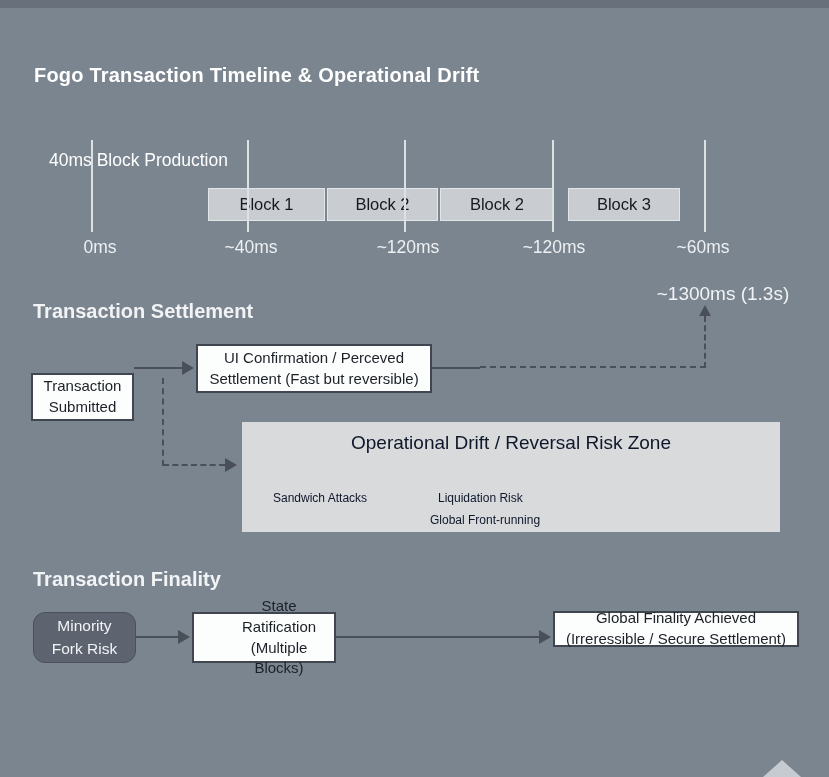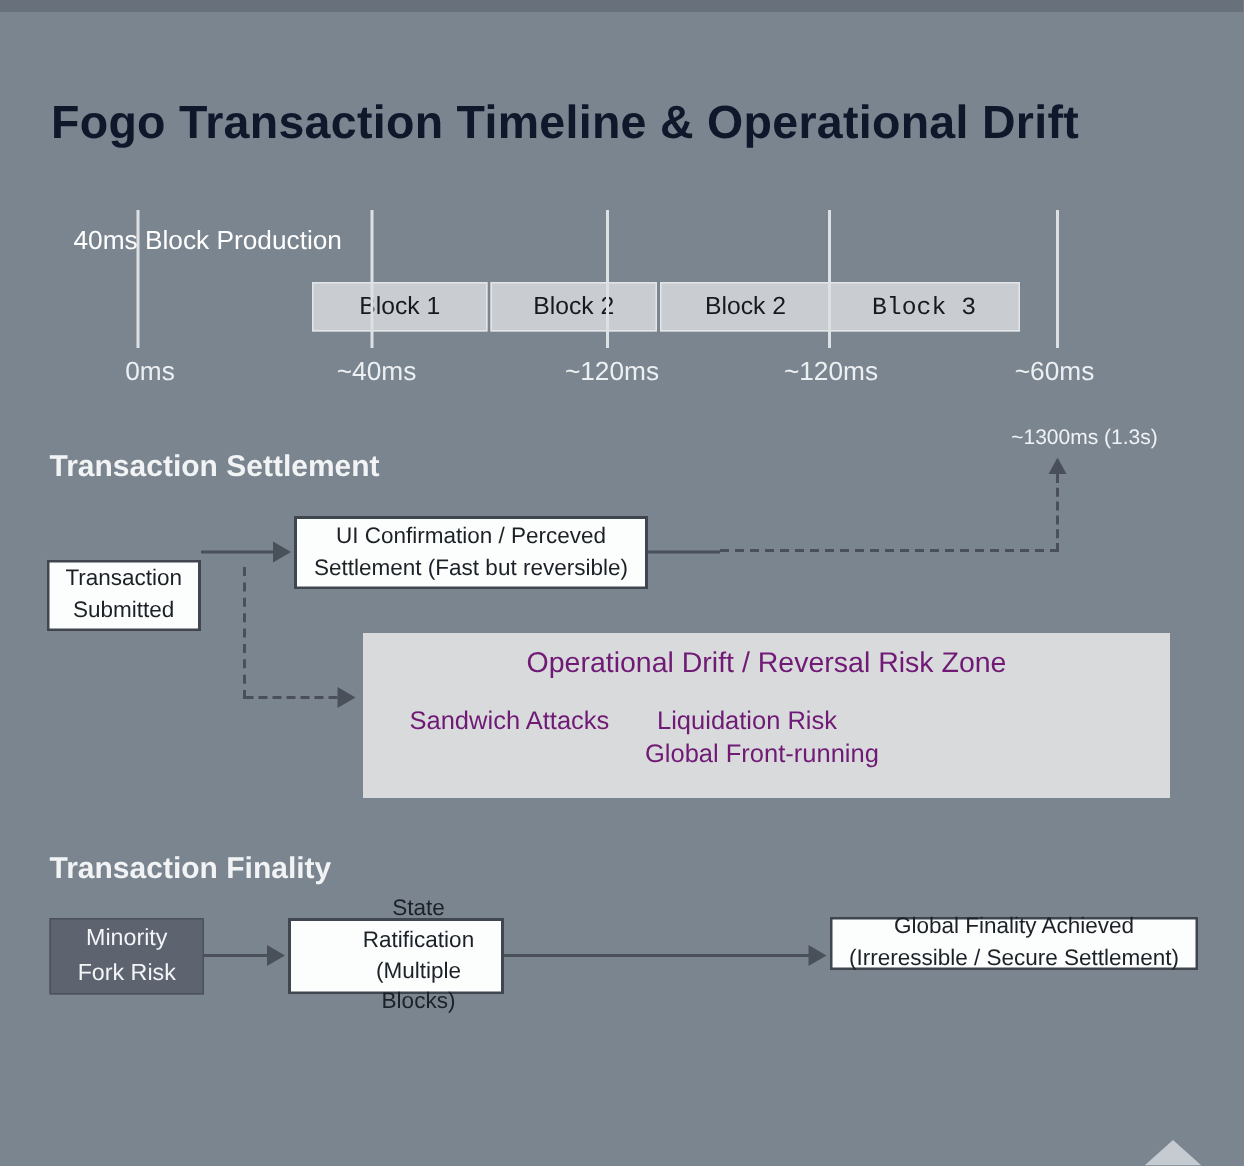--- a/index.html
+++ b/index.html
@@ -10,21 +10,21 @@
     height: 777px;
     background: #7b8590;
     overflow: hidden;
   }
   .topbar {
     position: absolute; left: 0; top: 0; width: 829px; height: 8px;
     background: #68717b;
   }
   .title {
     position: absolute; left: 34px; top: 64px;
-    font-size: 31px; font-weight: 700; color: #0f172a; letter-spacing: 0.2px;
+    font-size: 20px; font-weight: 700; color: #ffffff; letter-spacing: 0.2px;
   }
   
   .tick {
     position: absolute; top: 140px; width: 2px; height: 92px;
     background: #dde1e4; z-index: 3;
   }
   .tick.t0 { left: 91px; }
   .tick.t1 { left: 247px; }
   .tick.t2 { left: 404px; }
   .tick.t3 { left: 552px; }
@@ -36,33 +36,33 @@
   .block {
     position: absolute; top: 188px; height: 33px;
     background: #c9cdd2; border: 1px solid #e3e6e9;
     color: #16191e; font-size: 16.5px;
     display: flex; align-items: center; justify-content: center;
     z-index: 2;
   }
   .block.b0 { left: 208px; width: 117px; }
   .block.b1 { left: 327px; width: 111px; }
   .block.b2 { left: 440px; width: 114px; }
-  .block.b3 { left: 552px; width: 128px; font-family: Liberation Mono, monospace; }
+  .block.b3 { left: 568px; width: 112px; }
   .tlabel {
     position: absolute; top: 237px; transform: translateX(-50%);
     font-size: 17.5px; color: #edf0f2; white-space: nowrap;
   }
   .tlabel.l0 { left: 100px; }
   .tlabel.l1 { left: 251px; }
   .tlabel.l2 { left: 408px; }
   .tlabel.l3 { left: 554px; }
   .tlabel.l4 { left: 703px; }
   .total-label {
     position: absolute; left: 723px; top: 283px; transform: translateX(-50%);
-    font-size: 14px; color: #f0f3f5; white-space: nowrap;
+    font-size: 19px; color: #f0f3f5; white-space: nowrap;
   }
   
   .section-heading {
     position: absolute; left: 33px;
     font-size: 20px; font-weight: 700; color: #f1f3f5;
   }
   .h-settlement { top: 300px; }
   .h-finality   { top: 568px; }
   
   .wbox {
@@ -74,21 +74,21 @@
   .box-submitted { left: 31px;  top: 345px; width: 103px; height: 48px; margin-top: 28px; }
   .box-ui        { left: 196px; top: 344px; width: 236px; height: 49px; }
   .box-state     { left: 192px; top: 612px; width: 144px; height: 51px; padding-left: 36px; }
   .box-global    { left: 553px; top: 611px; width: 246px; height: 36px; }
   .dbox {
     position: absolute; background: #5d6470; border: 1px solid #4a515b;
     color: #f2f4f6; font-size: 15.5px; line-height: 1.45;
     display: flex; align-items: center; justify-content: center;
     text-align: center; padding: 2px 6px; z-index: 2;
   }
-  .box-minority { left: 33px; top: 612px; width: 103px; height: 51px; }
+  .box-minority { left: 33px; top: 612px; width: 103px; height: 51px; border-radius: 12px; }
   
   .hline { position: absolute; height: 2px; background: #49505a; }
   .ln-1 { left: 134px; top: 367px; width: 50px; }
   .ln-2 { left: 432px; top: 367px; width: 48px; }
   .ln-3 { left: 136px; top: 636px; width: 44px; }
   .ln-4 { left: 336px; top: 636px; width: 205px; }
   .dash-h { position: absolute; height: 0; border-top: 2px dashed #49505a; }
   .dh-1 { left: 480px; top: 366px; width: 226px; }
   .dh-2 { left: 163px; top: 464px; width: 62px; }
   .dash-v { position: absolute; width: 0; border-left: 2px dashed #49505a; }
@@ -105,27 +105,27 @@
   .ar-4 { left: 539px; top: 630px; }
   .ah-up {
     position: absolute; width: 0; height: 0;
     border-left: 6px solid transparent; border-right: 6px solid transparent;
     border-bottom: 11px solid #49505a;
     left: 699px; top: 305px;
   }
   
   .zone {
     position: absolute; left: 242px; top: 422px; width: 538px; height: 110px;
-    background: #d8dadc; color: #701a75; z-index: 2;
+    background: #d8dadc; color: #0f172a; z-index: 2;
   }
   .zone-title {
     position: absolute; left: 0; top: 10px; width: 100%;
     text-align: center; font-size: 19px;
   }
-  .zone-item { position: absolute; font-size: 17px; white-space: nowrap; }
+  .zone-item { position: absolute; font-size: 12px; white-space: nowrap; margin-top: 20px; }
   .zi-0 { left: 31px;  top: 49px; }
   .zi-1 { left: 196px; top: 49px; }
   .zi-2 { left: 188px; top: 71px; }
   
   .bottom-pointer {
     position: absolute; left: 763px; top: 760px; width: 0; height: 0;
     border-left: 19px solid transparent; border-right: 19px solid transparent;
     border-bottom: 17px solid #c6cbd1;
   }
 </style>

